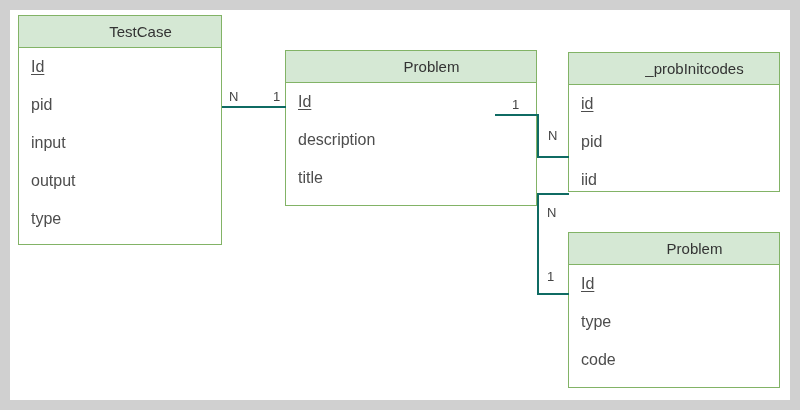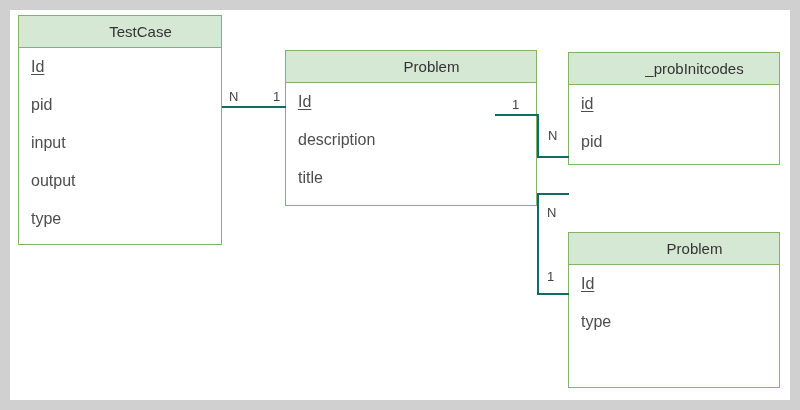--- a/index.html
+++ b/index.html
@@ -87,33 +87,35 @@
 
   <div class="entity" style="left:275px; top:40px; width:252px; height:156px;">
     <div class="entity-header">Problem</div>
     <ul class="attr-list">
       <li class="attr pk"><span>Id</span></li>
       <li class="attr"><span>description</span></li>
       <li class="attr"><span>title</span></li>
     </ul>
   </div>
 
-  <div class="entity" style="left:558px; top:42px; width:212px; height:113px;">
+  <div class="entity" style="left:558px; top:42px; width:212px; height:140px;">
     <div class="entity-header">_probInitcodes</div>
     <ul class="attr-list">
       <li class="attr pk"><span>id</span></li>
       <li class="attr"><span>pid</span></li>
+      <li class="attr"><span>iid</span></li>
     </ul>
   </div>
 
   <div class="entity" style="left:558px; top:222px; width:212px; height:156px;">
     <div class="entity-header">Problem</div>
     <ul class="attr-list">
       <li class="attr pk"><span>Id</span></li>
       <li class="attr"><span>type</span></li>
+      <li class="attr"><span>code</span></li>
     </ul>
   </div>
 
   <div class="conn conn-h" style="left:212px; top:96px; width:64px;"></div>
   <div class="card" style="left:219px; top:80px;">N</div>
   <div class="card" style="left:263px; top:80px;">1</div>
 
   <div class="conn conn-h" style="left:485px; top:104px; width:44px;"></div>
   <div class="conn conn-v" style="left:527px; top:104px; height:44px;"></div>
   <div class="conn conn-h" style="left:527px; top:146px; width:32px;"></div>

